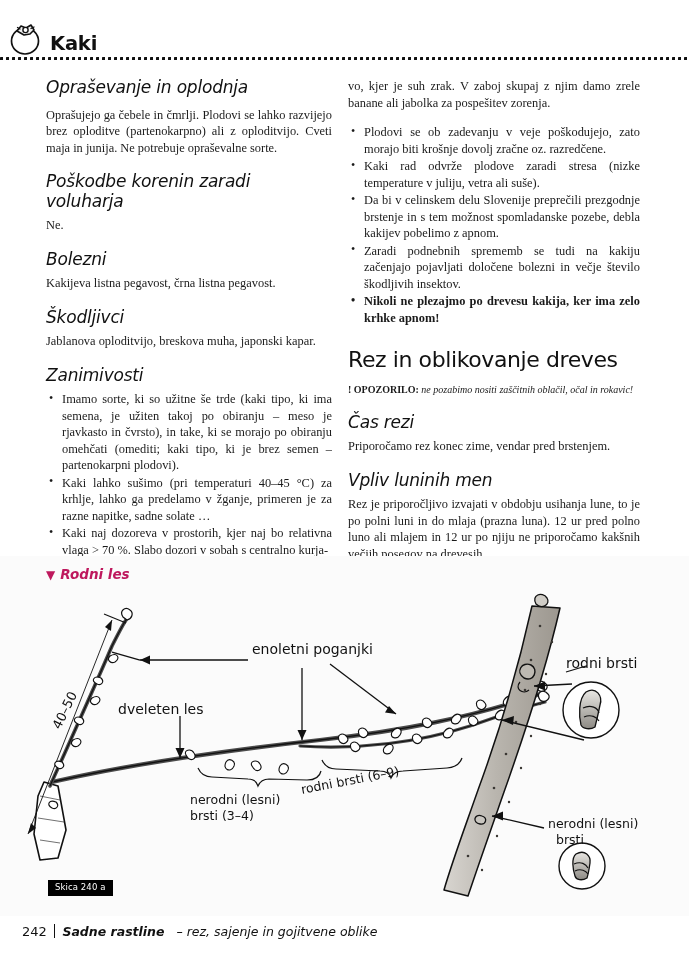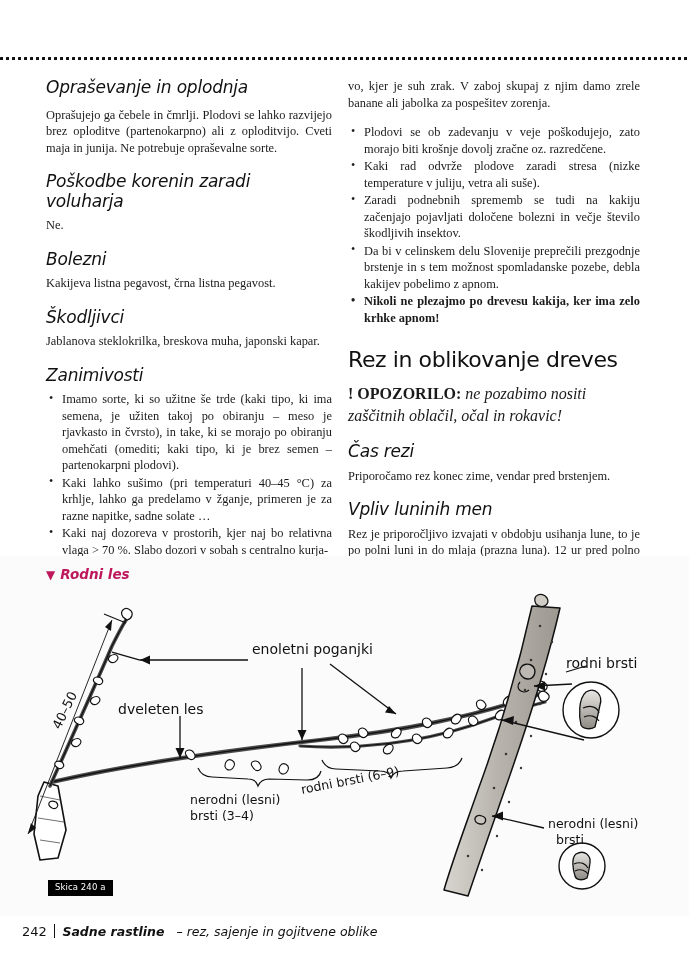--- a/index.html
+++ b/index.html
@@ -116,21 +116,21 @@
     content: "•";
     position: absolute;
     left: 3px;
     top: -0.5px;
     font-size: 12px;
   }
   li.strong { font-weight: bold; }
 
   .warn {
     margin: 0 0 16px 0;
-    font-size: 16px;
+    font-size: 10px;
     line-height: 1.34;
     font-style: italic;
   }
   .warn b {
     font-style: normal;
     font-weight: bold;
   }
 
   
   .figure-wrap {
@@ -218,54 +218,65 @@
     font-size: 12.5px;
     fill: #111;
   }
   .hw-s { font-size: 11.5px; }
 </style>
 </head>
 <body>
 
 <div class="page">
 
+  <div class="masthead">
+    <div class="kaki-icon">
+      <svg viewBox="0 0 36 38" width="36" height="38" aria-hidden="true">
+        <ellipse cx="17" cy="23" rx="13.5" ry="13" fill="#fff" stroke="#111" stroke-width="1.7"></ellipse>
+        <path d="M9 13 L13 8 L18 10 L23 7 L26 12 L22 16 L16 17 Z" fill="#f0f0f0" stroke="#111" stroke-width="1.6" stroke-linejoin="round"></path>
+        <circle cx="17.5" cy="12" r="2.6" fill="#fff" stroke="#111" stroke-width="1.4"></circle>
+        <path d="M12 11 L9.5 9.5 M23 10.5 L26 9" stroke="#111" stroke-width="1.3" stroke-linecap="round"></path>
+      </svg>
+    </div>
+    <div class="chapter-title">Kaki</div>
+  </div>
   <div class="dotted-rule"></div>
 
   <div class="col col-left">
 
     <h2 class="sec">Opraševanje in oplodnja</h2>
     <p class="body">Oprašujejo ga čebele in čmrlji. Plodovi se lahko razvijejo brez oploditve (partenokarpno) ali z oploditvijo. Cveti maja in junija. Ne potrebuje opraševalne sorte.</p>
 
     <h2 class="sec tight">Poškodbe korenin zaradi voluharja</h2>
     <p class="body">Ne.</p>
 
     <h2 class="sec tight">Bolezni</h2>
     <p class="body">Kakijeva listna pegavost, črna listna pegavost.</p>
 
     <h2 class="sec tight">Škodljivci</h2>
-    <p class="body">Jablanova steklokrilka, breskova muha, japonski kapar.</p>
+    <p class="body">Jablanova oploditvijo, breskova muha, japonski kapar.</p>
 
     <h2 class="sec tight">Zanimivosti</h2>
 
     <ul class="bullets">
       <li>Imamo sorte, ki so užitne še trde (kaki tipo, ki ima semena, je užiten takoj po obiranju – meso je rjavkasto in čvrsto), in take, ki se morajo po obiranju omehčati (omediti; kaki tipo, ki je brez semen – partenokarpni plodovi).</li>
       <li>Kaki lahko sušimo (pri temperaturi 40–45 °C) za krhlje, lahko ga predelamo v žganje, primeren je za razne napitke, sadne solate …</li>
       <li>Kaki naj dozoreva v prostorih, kjer naj bo relativna vlaga &gt; 70 %. Slabo dozori v sobah s centralno kurja-</li>
     </ul>
   </div>
 
   <div class="col col-right">
 
     <p class="body nomargin">vo, kjer je suh zrak. V zaboj skupaj z njim damo zrele banane ali jabolka za pospešitev zorenja.</p>
 
     <ul class="bullets">
       <li>Plodovi se ob zadevanju v veje poškodujejo, zato morajo biti krošnje dovolj zračne oz. razredčene.</li>
       <li>Kaki rad odvrže plodove zaradi stresa (nizke temperature v juliju, vetra ali suše).</li>
+      <li>Da bi v celinskem delu Slovenije preprečili prezgodnje brstenje in s tem možnost spomladanske pozebe, debla kakijev pobelimo z apnom.</li>
       <li>Zaradi podnebnih sprememb se tudi na kakiju začenjajo pojavljati določene bolezni in večje število škodljivih insektov.</li>
-      <li>Da bi v celinskem delu Slovenije preprečili prezgodnje brstenje in s tem možnost spomladanske pozebe, debla kakijev pobelimo z apnom.</li>
       <li class="strong">Nikoli ne plezajmo po drevesu kakija, ker ima zelo krhke apnom!</li>
     </ul>
 
     <h1 class="big">Rez in oblikovanje dreves</h1>
 
     <p class="warn"><b>! OPOZORILO:</b><span> ne pozabimo nositi zaščitnih oblačil, očal in rokavic!</span></p>
 
     <h2 class="sec tight">Čas rezi</h2>
     <p class="body">Priporočamo rez konec zime, vendar pred brstenjem.</p>
 

